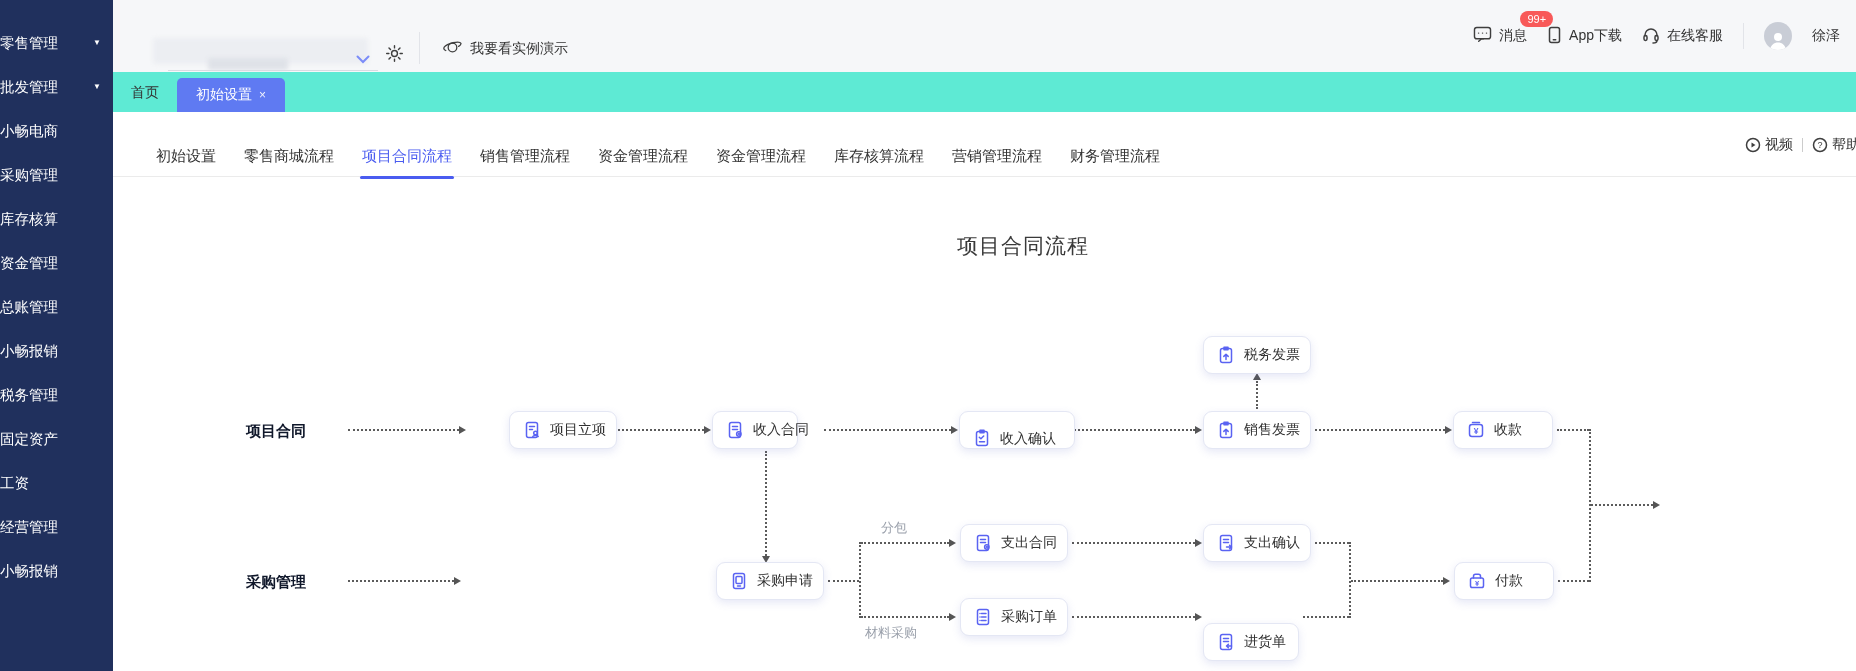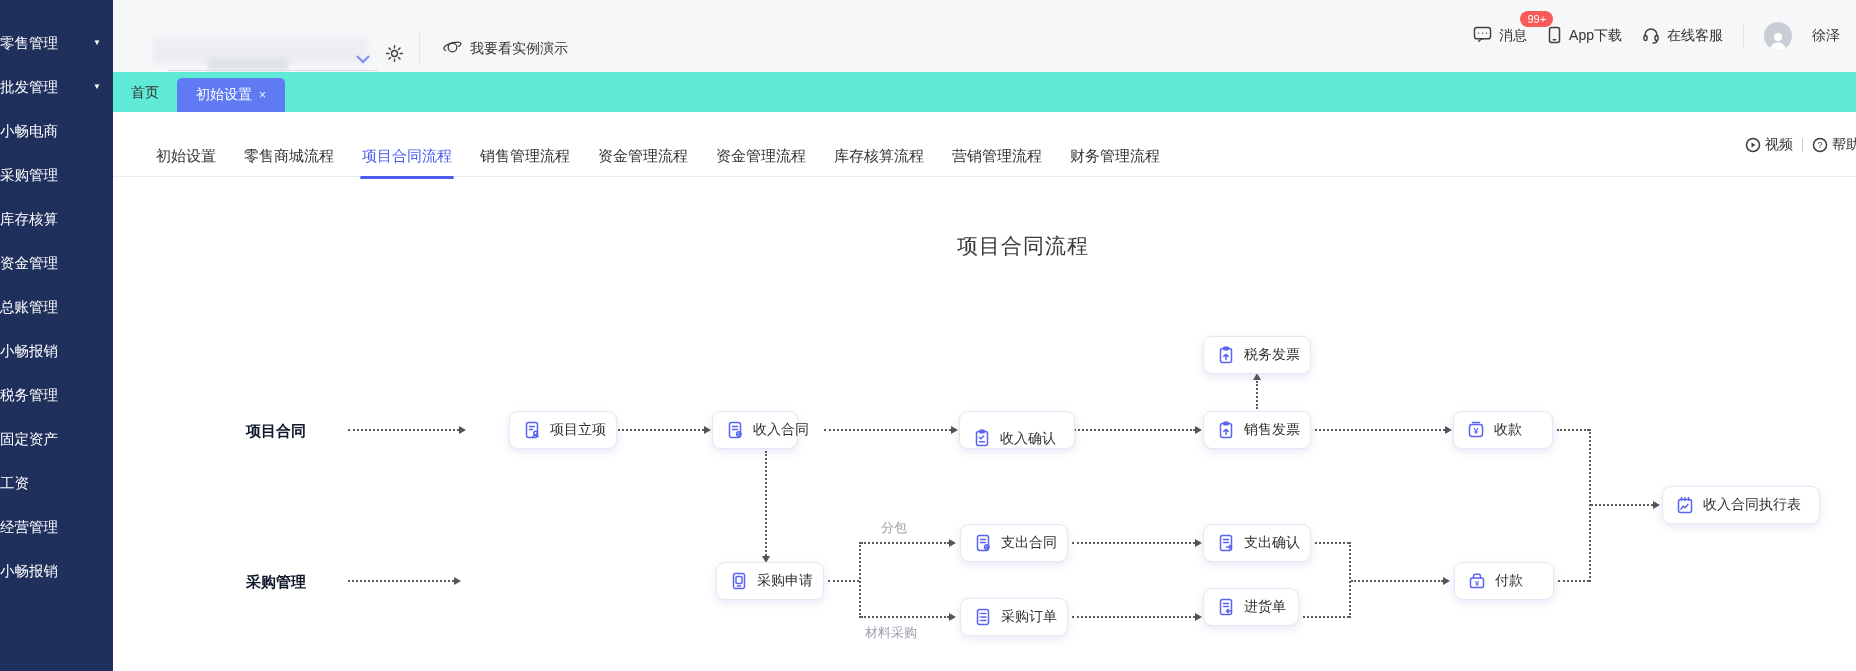--- a/index.html
+++ b/index.html
@@ -348,44 +348,34 @@
     <div class="fnode" style="left:847px;top:486px;width:108px;">
       <span class="nicon">
           <svg viewBox="0 0 20 20" width="20" height="20">
             <rect x="4.5" y="2.5" width="11" height="15" rx="2"></rect>
             <path d="M8.5 6.5h4.5M8.5 10h4.5M8.5 13.5h4.5"></path>
             <path d="M7 6.5h.01M7 10h.01M7 13.5h.01" stroke-width="2"></path>
           </svg>
         </span>
       <span class="nlabel">采购订单</span>
     </div>
-    <div class="fnode" style="left:1090px;top:476px;width:96px;">
+    <div class="fnode" style="left:1090px;top:511px;width:96px;">
       <span class="nicon">
           <svg viewBox="0 0 20 20" width="20" height="20">
             <rect x="4.5" y="2.5" width="11" height="15" rx="2"></rect>
             <path d="M7.5 6.5h5M7.5 9.5h5"></path>
             <path d="M15.5 14h-5M12.4 12.2L10.5 14l1.9 1.8"></path>
           </svg>
         </span>
       <span class="nlabel">进货单</span>
     </div>
     <div class="fnode" style="left:1341px;top:450px;width:100px;">
       <span class="nicon">
           <svg viewBox="0 0 20 20" width="20" height="20">
             <rect x="3.5" y="7" width="13" height="9.5" rx="1.8"></rect>
             <path d="M6.5 7V5.3a2 2 0 0 1 2-2h3a2 2 0 0 1 2 2V7"></path>
             <text class="yen" x="10" y="14.8" text-anchor="middle" font-size="7.5">¥</text>
           </svg>
         </span>
       <span class="nlabel">付款</span>
     </div>
-    <div class="fnode" style="left:1549px;top:374px;width:158px;">
-      <span class="nicon">
-          <svg viewBox="0 0 20 20" width="20" height="20">
-            <rect x="3.5" y="4.5" width="13" height="13" rx="2"></rect>
-            <path d="M6.5 2.5v3M10 2.5v3M13.5 2.5v3"></path>
-            <path d="M6 14l2.3-3 1.8 1.8 2.8-3.4" stroke-width="1.4"></path>
-          </svg>
-        </span>
-      <span class="nlabel">收入合同执行表</span>
-    </div>
   </div>
 </div>
 
 </body></html>

